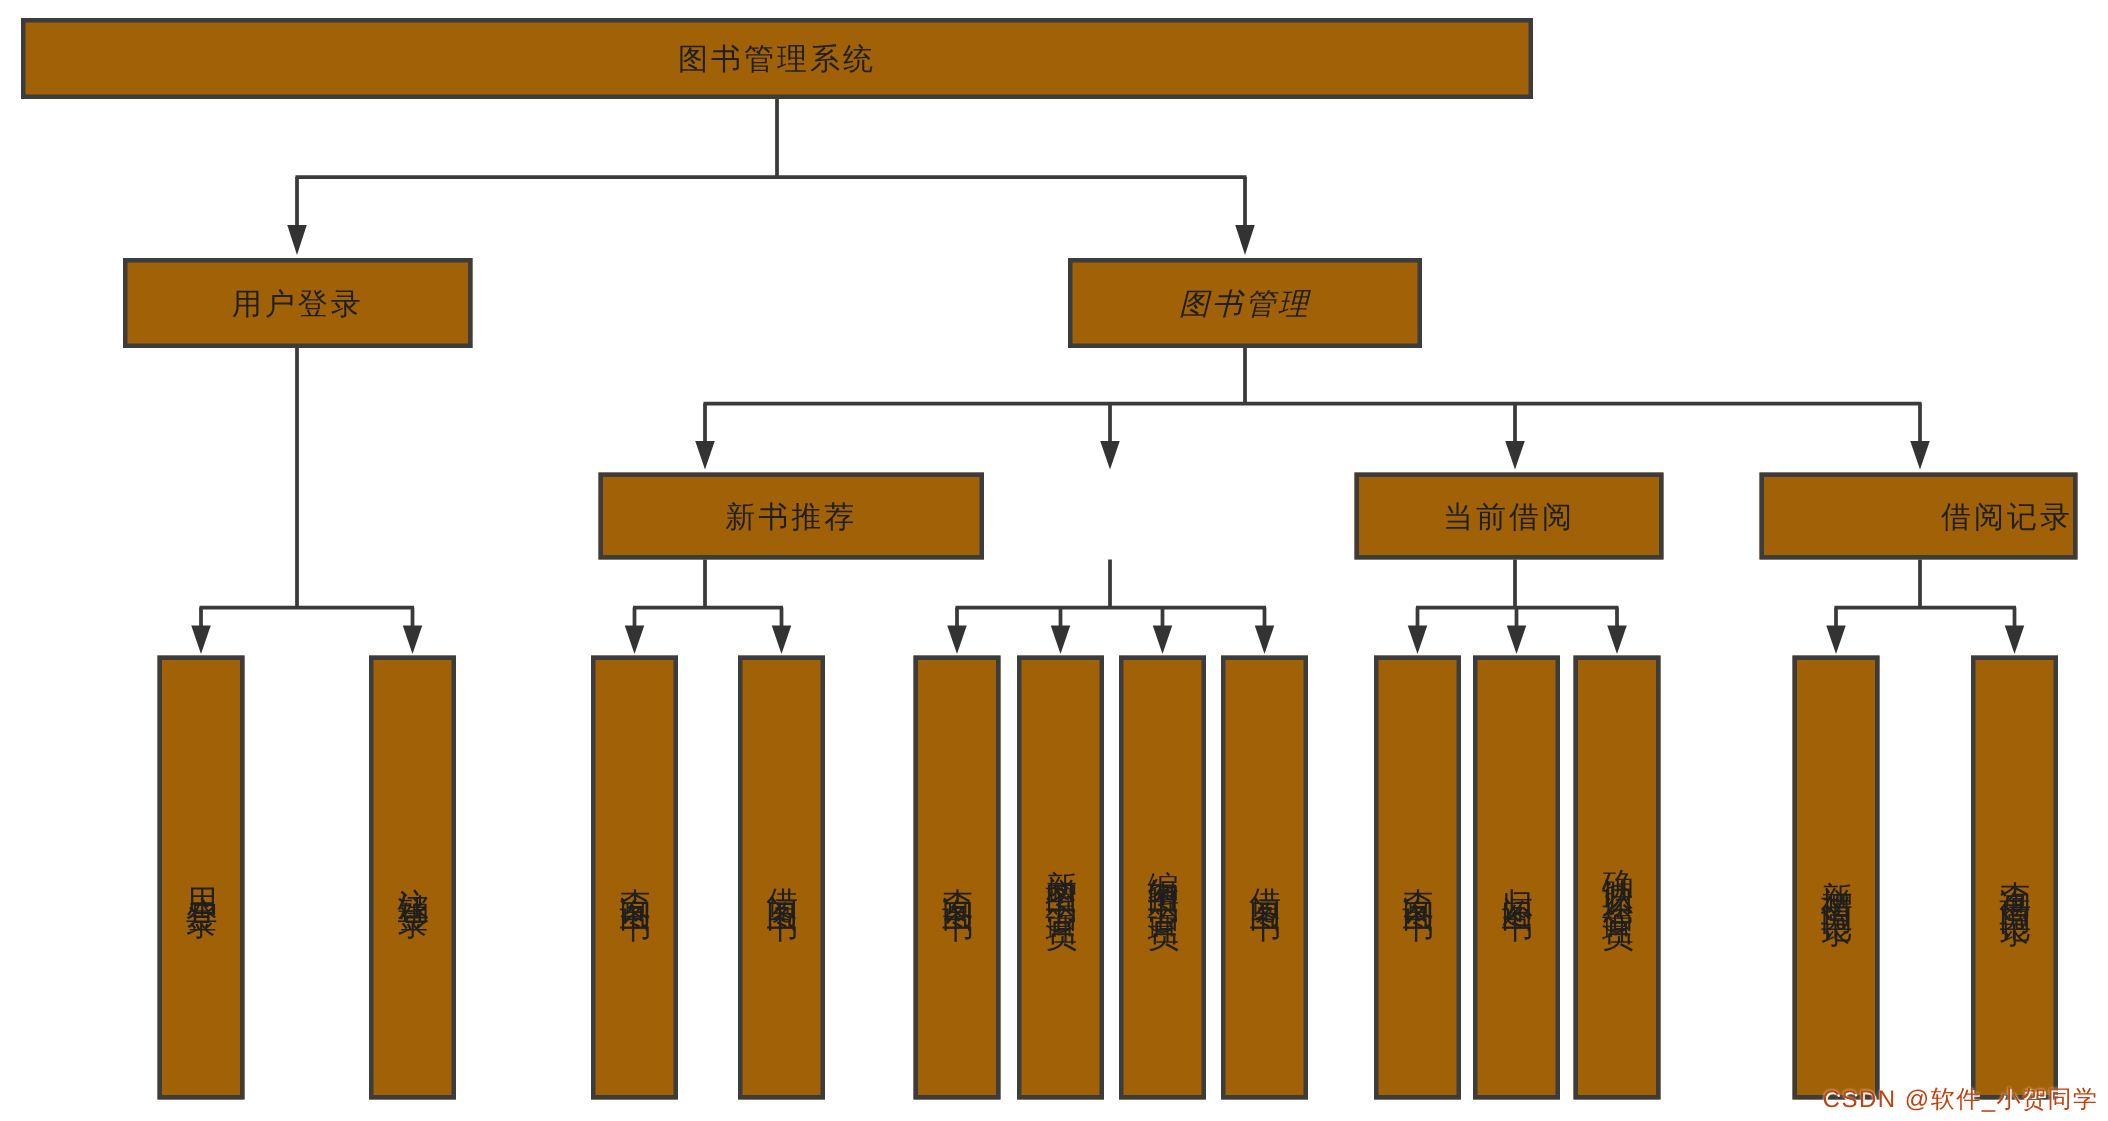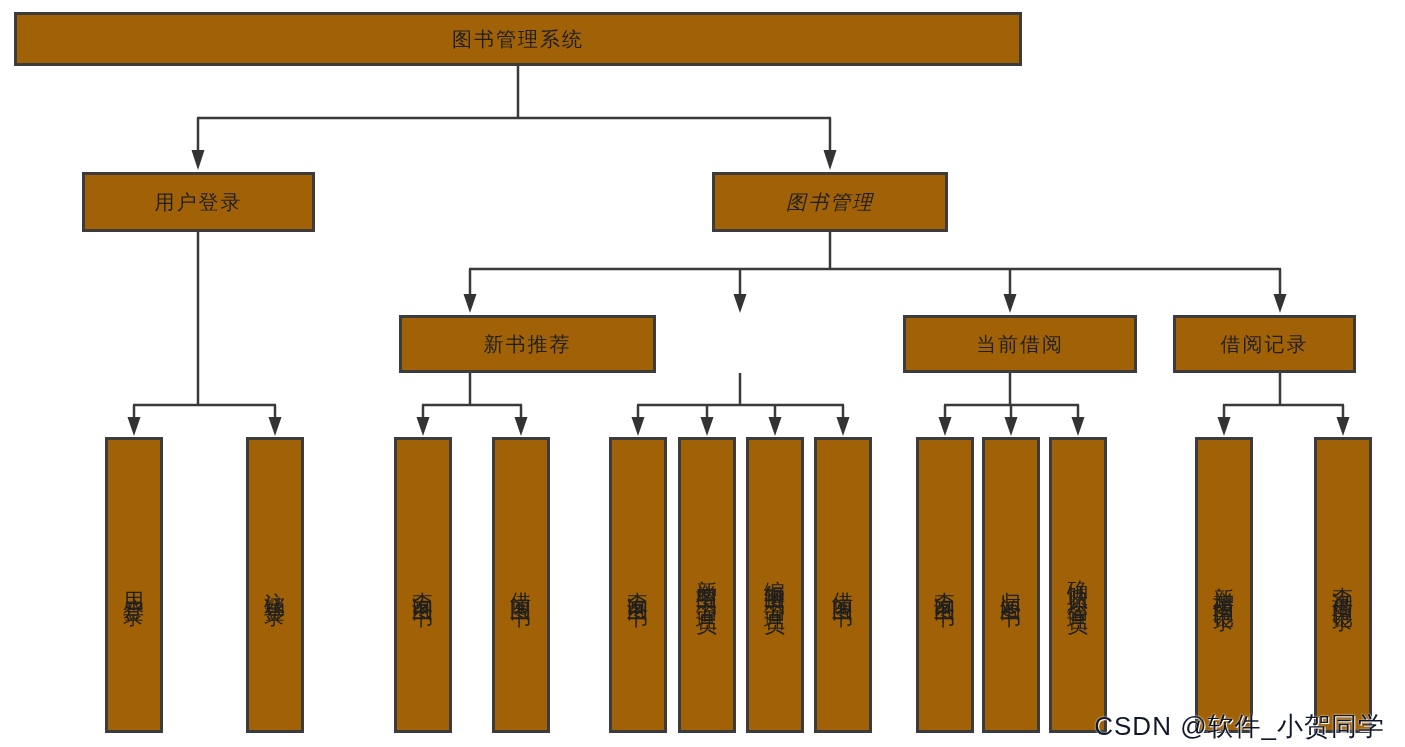--- a/index.html
+++ b/index.html
@@ -40,25 +40,25 @@
   .vtext {
     writing-mode: vertical-rl;
     text-orientation: mixed;
     font-size: 21px;
     letter-spacing: 5px;
     line-height: 1;
     white-space: nowrap;
   }
   .watermark {
     position: absolute;
-    right: 20px;
+    right: 6px;
     bottom: 3px;
-    font-size: 26px;
+    font-size: 16px;
     letter-spacing: 1px;
-    color: #0f172a;
+    color: #c2410c;
     text-shadow: 0 0 2px #ffffff, 1px 1px 0 #ffffff;
     pointer-events: none;
   }
 </style>
 </head>
 <body>
 
 <div id="canvas">
 
   <svg id="connectors" viewBox="0 0 1405 747" xmlns="http://www.w3.org/2000/svg">
@@ -144,24 +144,24 @@
   <div class="node hnode l2-node" style="left:82px; width:233px;">
     <span>用户登录</span>
   </div>
   <div class="node hnode l2-node" style="left:712px; width:236px;font-style:italic;">
     <span>图书管理</span>
   </div>
 
   <div class="node hnode l3-node" style="left:363px; width:257px;margin-left:36px;">
     <span>新书推荐</span>
   </div>
-  <div class="node hnode l3-node" style="left:903px; width:234px;">
+  <div class="node hnode l3-node" style="left:903px; width:206px;">
     <span>当前借阅</span>
   </div>
-  <div class="node hnode l3-node" style="left:1173px; width:183px;">
+  <div class="node hnode l3-node" style="left:1173px; width:212px;justify-content:flex-end;">
     <span>借阅记录</span>
   </div>
 
   <div class="node leaf-node" style="left:105px;">
     <span class="vtext">用户登录</span>
   </div>
   <div class="node leaf-node" style="left:246px;">
     <span class="vtext">注销登录</span>
   </div>
 

